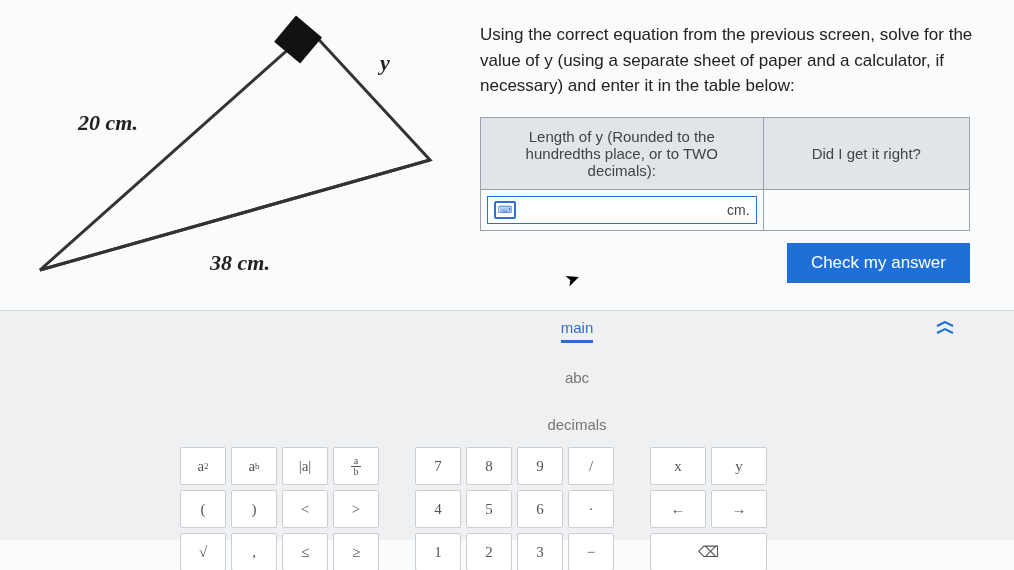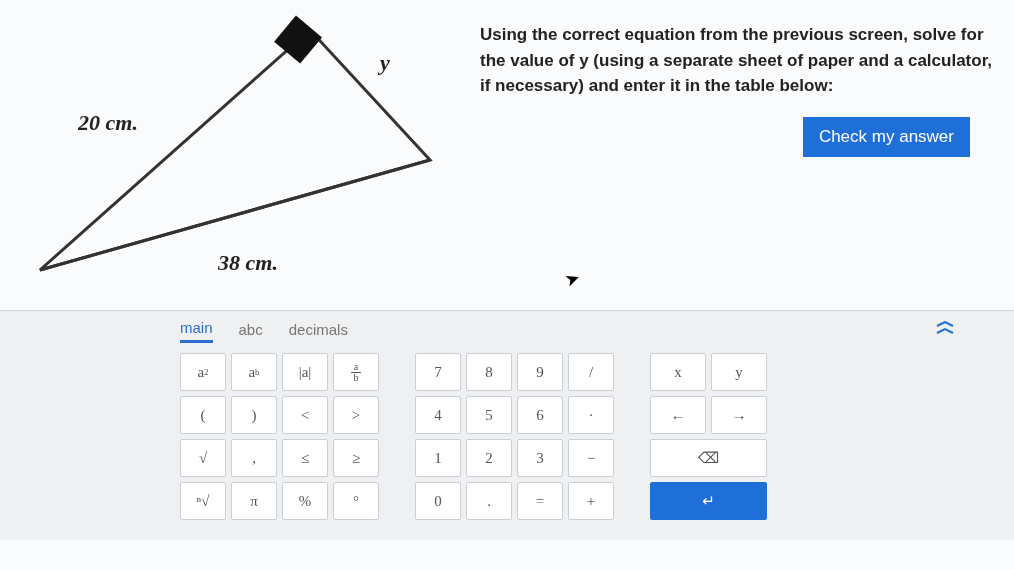--- a/index.html
+++ b/index.html
@@ -25,33 +25,32 @@
   .figure svg { width: 100%; height: 100%; }
   .label {
     position: absolute;
     font-family: "Times New Roman", serif;
     font-style: italic;
     font-weight: bold;
     font-size: 22px;
     color: #222;
   }
   .lbl-left { left: 58px; top: 100px; }
-  .lbl-bottom { left: 198px; top: 240px; text-align: right; }
+  .lbl-bottom { left: 190px; top: 240px; text-align: right; }
   .lbl-y { left: 360px; top: 40px; }
 
   .right {
     flex: 1;
     padding-top: 12px;
   }
   .instruction {
     font-size: 17px;
     line-height: 1.5;
     margin-bottom: 18px;
     color: #222;
-    font-weight: bold;
   }
   table.answer {
     border-collapse: collapse;
     width: 100%;
     max-width: 490px;
   }
   table.answer th, table.answer td {
     border: 1px solid #9aa3ab;
     padding: 10px 12px;
     font-size: 15px;
@@ -90,39 +89,40 @@
     text-align: center;
     background: transparent;
   }
   .unit { font-size: 14px; color: #444; flex-shrink: 0; }
 
   .check-wrap { text-align: right; margin-top: 12px; max-width: 490px; }
   .check-btn {
     background: #1f6fd8;
     color: #fff;
     border: none;
-    padding: 10px 16px;
+    padding: 10px 24px;
     font-size: 17px;
     cursor: pointer;
   }
 
   .keyboard {
     background: #eef0f2;
     border-top: 1px solid #d4d8db;
     padding: 8px 40px 0 180px;
     height: 230px;
     position: relative;
   }
   .tabs {
     display: flex;
     gap: 26px;
     font-size: 15px;
     color: #777;
     margin-bottom: 10px;
     align-items: center;
+    flex-direction: column;
   }
   .tab { cursor: pointer; padding-bottom: 4px; }
   .tab.active { color: #2d6fd0; border-bottom: 3px solid #2d6fd0; }
   .collapse {
     position: absolute;
     right: 60px;
     top: 10px;
     color: #1f6fd8;
     font-size: 18px;
     cursor: pointer;
@@ -172,20 +172,38 @@
       <rect x="270" y="18" width="34" height="34" fill="#111" transform="rotate(40 290 20)"></rect>
     </svg>
     <div class="label lbl-left">20 cm.</div>
     <div class="label lbl-bottom">38 cm.</div>
     <div class="label lbl-y">y</div>
   </div>
 
   <div class="right">
     <p class="instruction">Using the correct equation from the previous screen, solve for the value of y (using a separate sheet of paper and a calculator, if necessary) and enter it in the table below:</p>
 
+    <table class="answer">
+      <tbody>
+          <tr>
+        <th style="width:52%">Length of y (Rounded to the hundredths place, or to TWO decimals):</th>
+        <th>Did I get it right?</th>
+      </tr>
+      <tr>
+        <td style="padding:6px">
+          <div class="input-cell">
+            <span class="math-icon">⌨</span>
+            <input class="math-input" value="" style="">
+            <span class="unit">cm.</span>
+          </div>
+        </td>
+        <td></td>
+      </tr>
+    </tbody>
+      </table>
 
     <div class="check-wrap">
       <button class="check-btn">Check my answer</button>
     </div>
   </div>
 </div>
 
 <div class="cursor-arrow">➤</div>
 
 <div class="keyboard">

